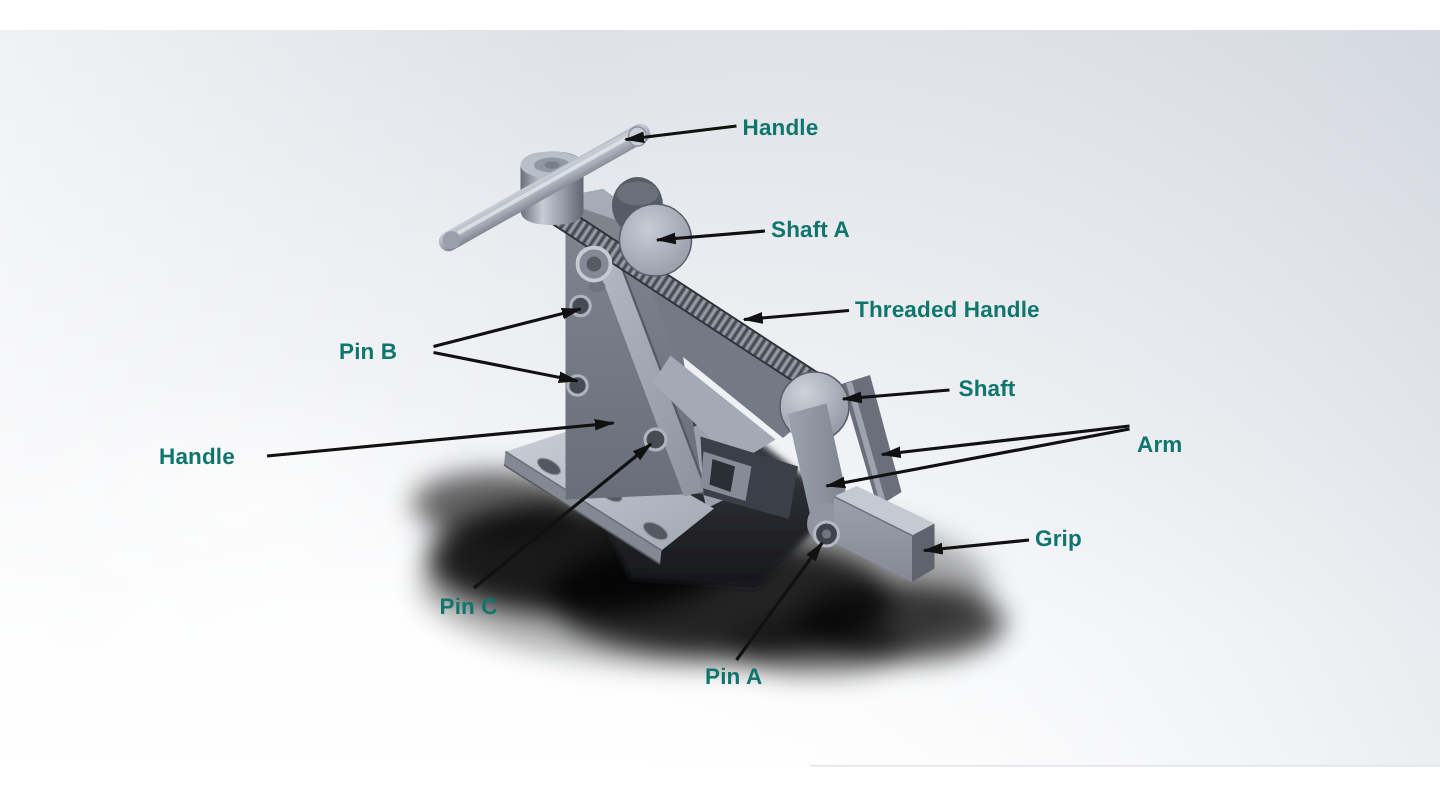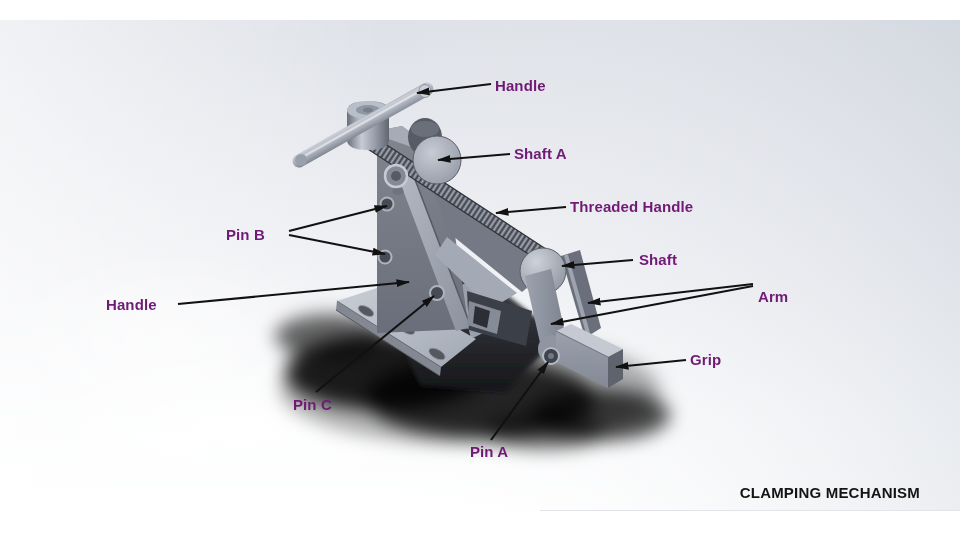--- a/index.html
+++ b/index.html
@@ -3,21 +3,21 @@
 <meta charset="utf-8">
 <style>
   html,body{margin:0;padding:0;background:#ffffff;}
   body{width:960px;height:540px;overflow:hidden;font-family:"Liberation Sans",sans-serif;}
   .stage{position:relative;width:960px;height:540px;background:#ffffff;}
   .stage svg{position:absolute;left:0;top:0;}
   .part-label{
     position:absolute;
     font-weight:bold;
     font-size:15px;
-    color:#701a75;
+    color:#0f766e;
     white-space:nowrap;
     letter-spacing:0.1px;
   }
   .diagram-title{
     position:absolute;
     right:40px;
     top:484px;
     font-weight:bold;
     font-size:15px;
     color:#141414;
@@ -225,14 +225,13 @@
   <div class="part-label" style="left:514px;top:145px">Shaft A</div>
   <div class="part-label" style="left:570px;top:198px">Threaded Handle</div>
   <div class="part-label" style="left:639px;top:251px">Shaft</div>
   <div class="part-label" style="left:758px;top:288px">Arm</div>
   <div class="part-label" style="left:690px;top:351px">Grip</div>
   <div class="part-label" style="left:226px;top:226px">Pin B</div>
   <div class="part-label" style="left:106px;top:296px">Handle</div>
   <div class="part-label" style="left:293px;top:396px">Pin C</div>
   <div class="part-label" style="left:470px;top:443px">Pin A</div>
 
-  <div class="diagram-title">CLAMPING MECHANISM</div>
 </div>
 
 </body></html>

